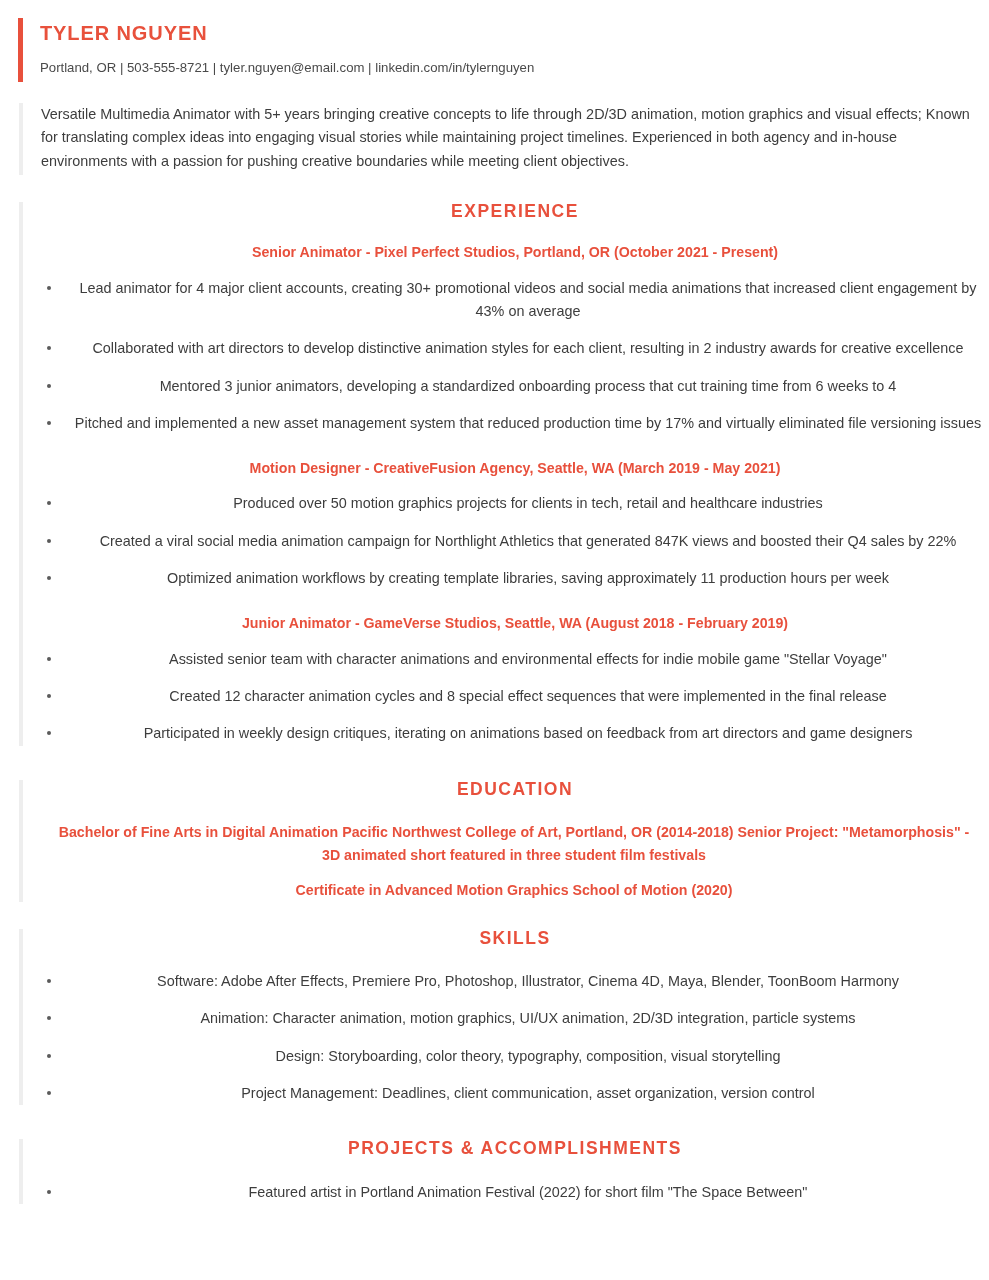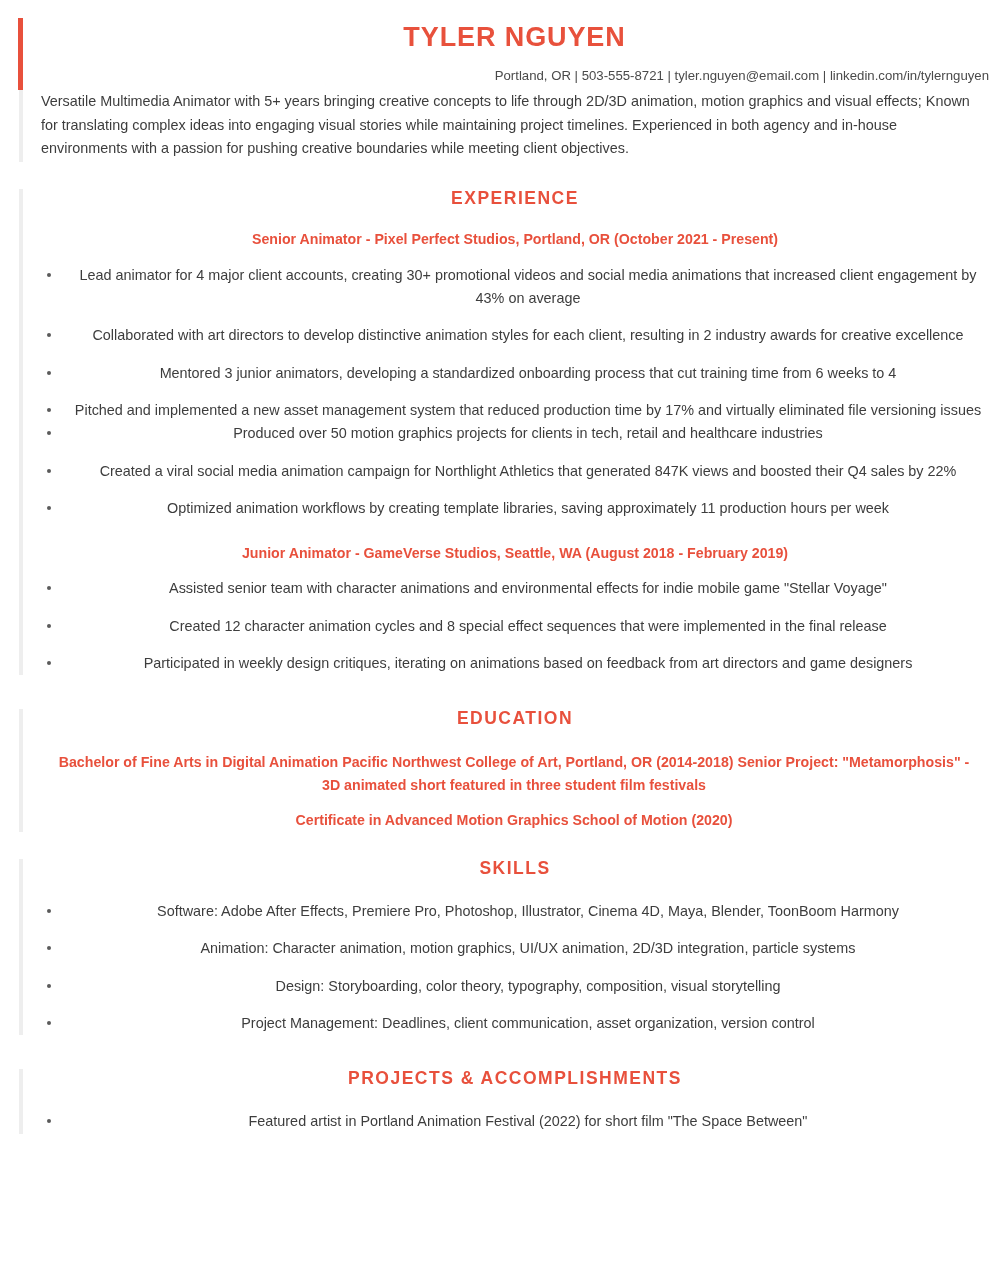--- a/index.html
+++ b/index.html
@@ -22,44 +22,43 @@
   }
 
   
   .header {
     border-left: 5px solid var(--accent, #e8513c);
     margin: 18px 0 0 18px;
     padding: 4px 0 6px 17px;
     box-sizing: border-box;
   }
   .name {
-    font-size: 27px;
+    font-size: 20px;
     font-weight: bold;
     letter-spacing: 0.9px;
     color: #e8513c;
     line-height: 1.15;
     margin: 0 0 14px 0;
-    text-align: center;
   }
   .contact {
     font-size: 13.2px;
     color: #4a4a4a;
     line-height: 1.3;
     margin: 0;
-    text-align: right;
   }
 
   
   .block {
     border-left: 4px solid #eeeeee;
     margin-left: 19px;
     padding-left: 18px;
     box-sizing: border-box;
   }
   .summary-block {
+    margin-top: 21px;
     padding-bottom: 2px;
   }
   .summary {
     font-size: 14.4px;
     line-height: 1.62;
     color: #3d3d3d;
     margin: 0;
     max-width: 945px;
   }
 
@@ -143,20 +142,21 @@
     <h2 class="section-title">EXPERIENCE</h2>
 
     <h3 class="job-title">Senior Animator - Pixel Perfect Studios, Portland, OR (October 2021 - Present)</h3>
     <ul class="bullets">
       <li>Lead animator for 4 major client accounts, creating 30+ promotional videos and social media animations that increased client engagement by 43% on average</li>
       <li>Collaborated with art directors to develop distinctive animation styles for each client, resulting in 2 industry awards for creative excellence</li>
       <li>Mentored 3 junior animators, developing a standardized onboarding process that cut training time from 6 weeks to 4</li>
       <li>Pitched and implemented a new asset management system that reduced production time by 17% and virtually eliminated file versioning issues</li>
     </ul>
 
+    <h3 class="job-title subsequent">Motion Designer - CreativeFusion Agency, Seattle, WA (March 2019 - May 2021)</h3>
     <ul class="bullets">
       <li>Produced over 50 motion graphics projects for clients in tech, retail and healthcare industries</li>
       <li>Created a viral social media animation campaign for Northlight Athletics that generated 847K views and boosted their Q4 sales by 22%</li>
       <li>Optimized animation workflows by creating template libraries, saving approximately 11 production hours per week</li>
     </ul>
 
     <h3 class="job-title subsequent">Junior Animator - GameVerse Studios, Seattle, WA (August 2018 - February 2019)</h3>
     <ul class="bullets">
       <li>Assisted senior team with character animations and environmental effects for indie mobile game "Stellar Voyage"</li>
       <li>Created 12 character animation cycles and 8 special effect sequences that were implemented in the final release</li>

